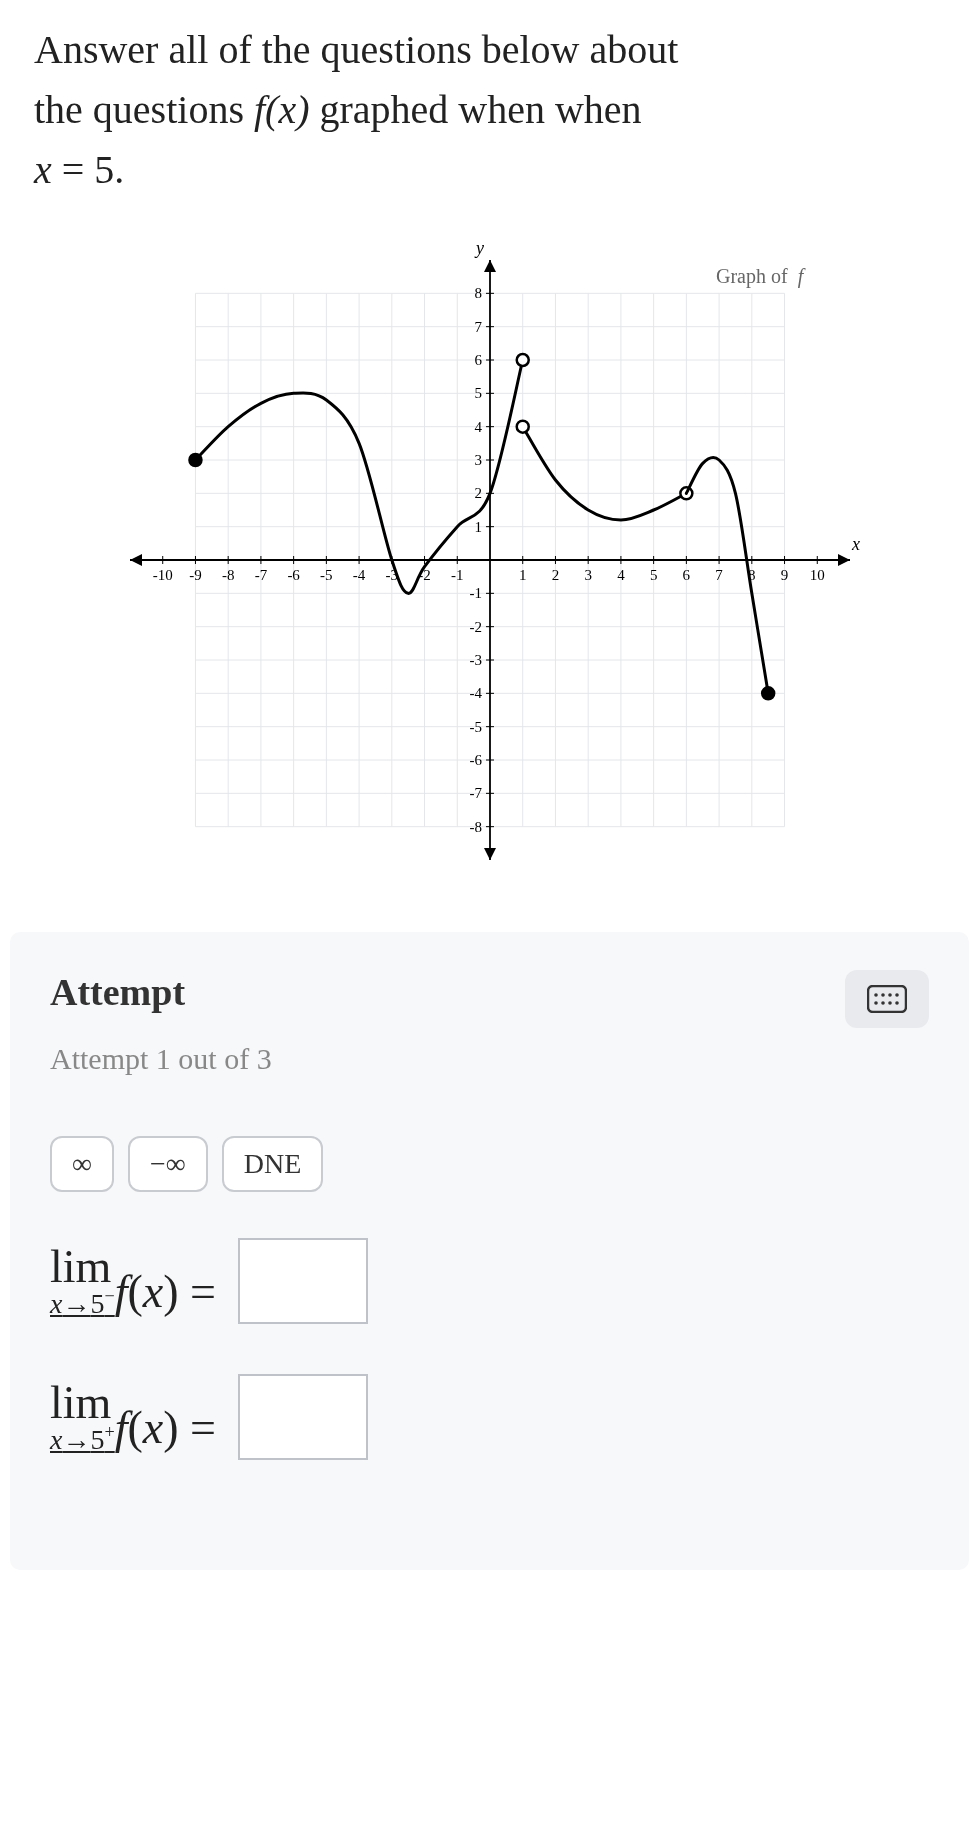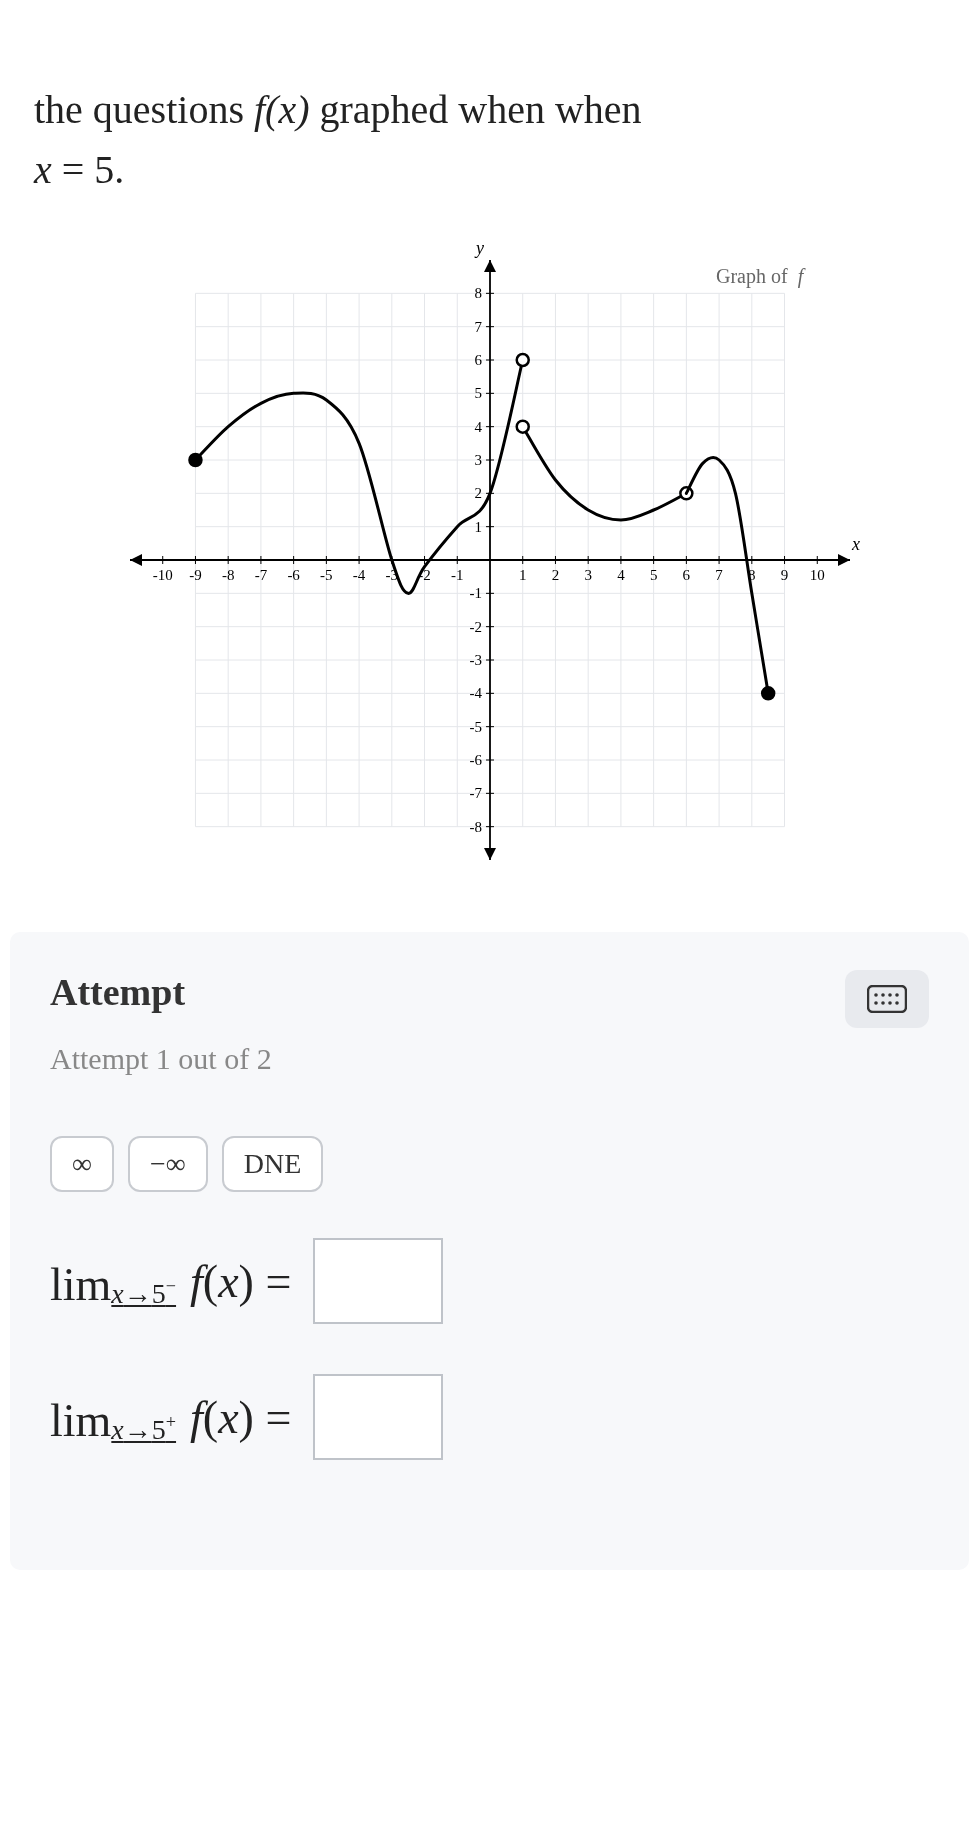--- a/index.html
+++ b/index.html
@@ -85,44 +85,43 @@
     margin-bottom: 50px;
   }
   .limit-expr {
     font-size: 46px;
     font-family: Georgia, serif;
     display: flex;
     align-items: flex-end;
   }
   .lim-stack {
     display: inline-flex;
-    flex-direction: row;
-    align-items: flex-end;
+    flex-direction: column;
+    align-items: flex-start;
     line-height: 1;
-    margin-right: 14px;
   }
   .lim-top { font-size: 46px; }
   .lim-bot { font-size: 28px; margin-top: 0; text-decoration: underline; }
   .answer-input {
     width: 130px;
     height: 86px;
     border: 2px solid #bfc3c9;
     background: #fff;
     font-size: 32px;
     text-align: center;
   }
   .italic { font-style: italic; }
   .sup { font-size: 0.65em; position: relative; top: -0.6em; }
 </style>
 </head>
 <body>
 
 <div class="question-area">
   <div class="question-text">
-    <br>
+    <span>Answer all of the questions below about</span><br>
     <span>the questions </span><span class="math-it"><span>f(x)</span></span><span> graphed when when</span><br>
     <span class="math-it">x</span><span> = 5.</span>
   </div>
 
   <div class="graph-wrap">
     <svg id="chart-svg" width="760" height="640">
         <line x1="85.45454545454545" y1="586.6666666666666" x2="85.45454545454545" y2="53.33333333333337" stroke="#e4e6ea" stroke-width="1"></line>
         <line x1="118.18181818181817" y1="586.6666666666666" x2="118.18181818181817" y2="53.33333333333337" stroke="#e4e6ea" stroke-width="1"></line>
         <line x1="150.9090909090909" y1="586.6666666666666" x2="150.9090909090909" y2="53.33333333333337" stroke="#e4e6ea" stroke-width="1"></line>
         <line x1="183.63636363636363" y1="586.6666666666666" x2="183.63636363636363" y2="53.33333333333337" stroke="#e4e6ea" stroke-width="1"></line>
@@ -262,21 +261,21 @@
           <circle cx="16" cy="10" r="1.8" fill="#333"></circle>
         <circle cx="23" cy="10" r="1.8" fill="#333"></circle>
           <circle cx="30" cy="10" r="1.8" fill="#333"></circle>
         <circle cx="9" cy="18" r="1.8" fill="#333"></circle>
           <circle cx="16" cy="18" r="1.8" fill="#333"></circle>
         <circle cx="23" cy="18" r="1.8" fill="#333"></circle>
           <circle cx="30" cy="18" r="1.8" fill="#333"></circle>
       </svg>
     </div>
   </div>
-  <div class="attempt">Attempt 1 out of 2</div>
+  <div class="attempt">Attempt 1 out of 3</div>
 
   <div class="chips">
     <div class="chip">∞</div>
     <div class="chip">−∞</div>
     <div class="chip">DNE</div>
   </div>
 
   <div class="limit-row">
     <div class="limit-expr">
       <span class="lim-stack">

